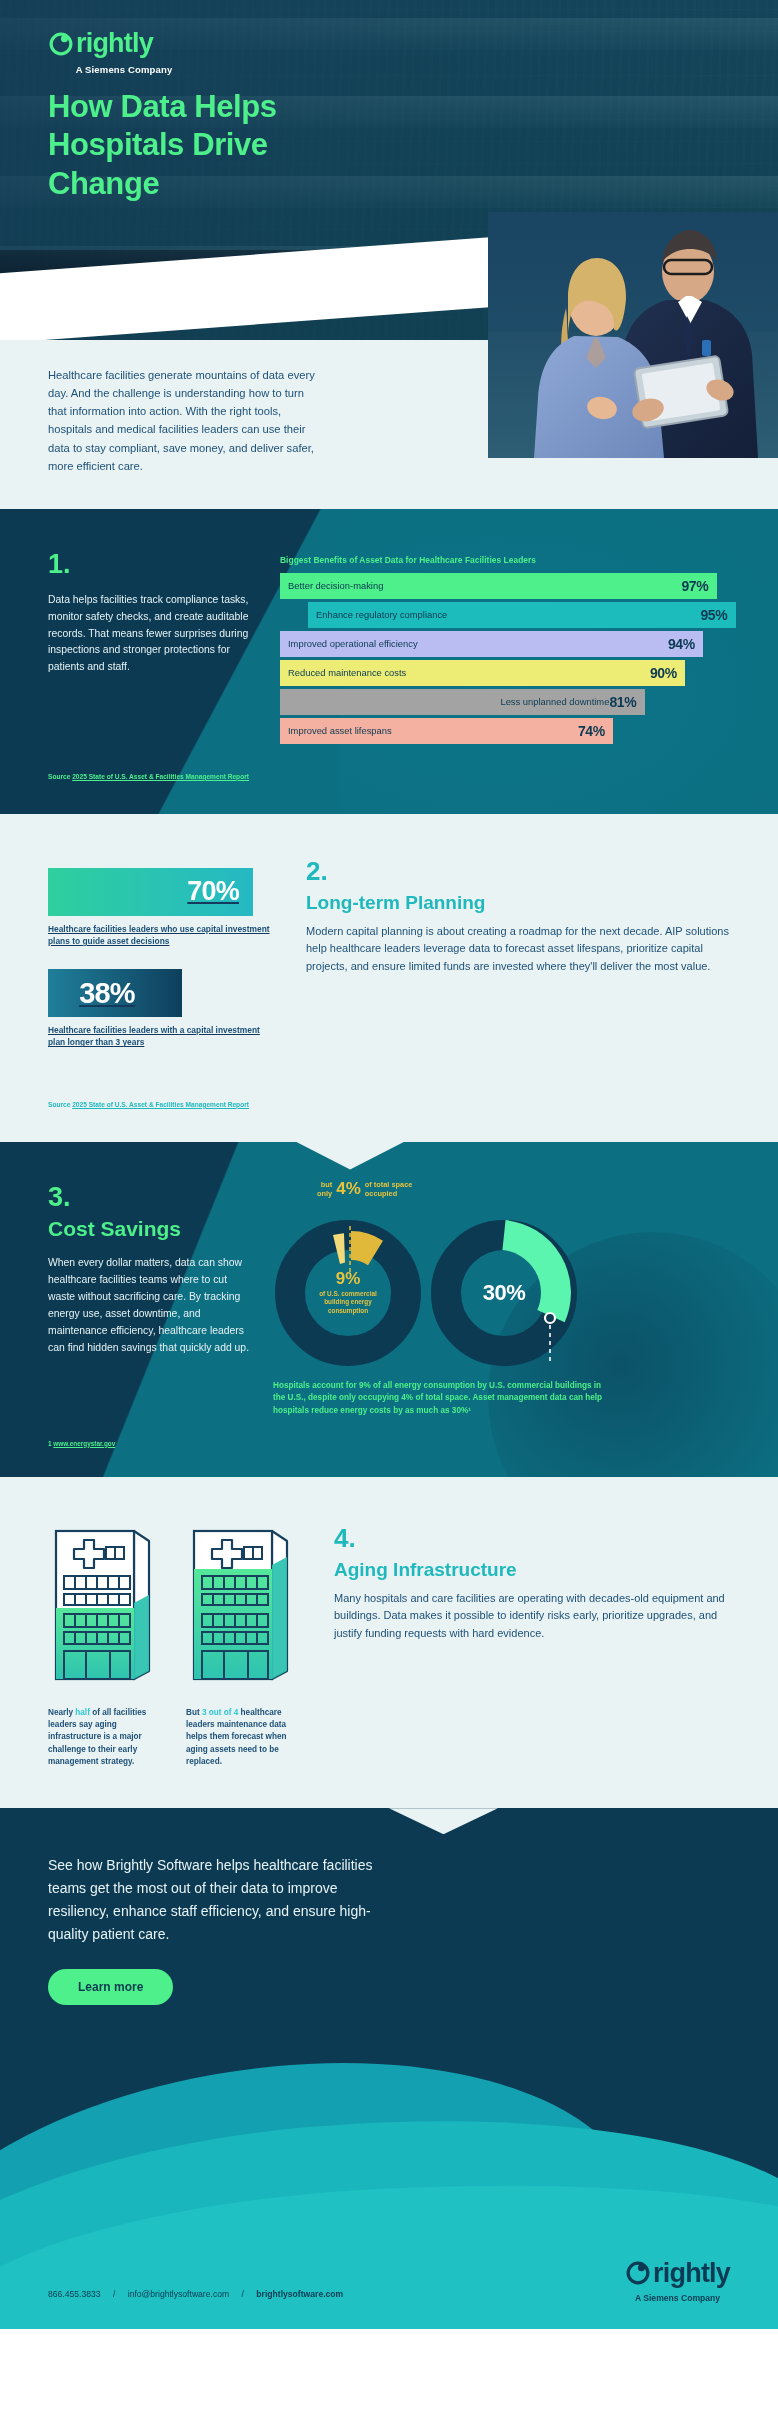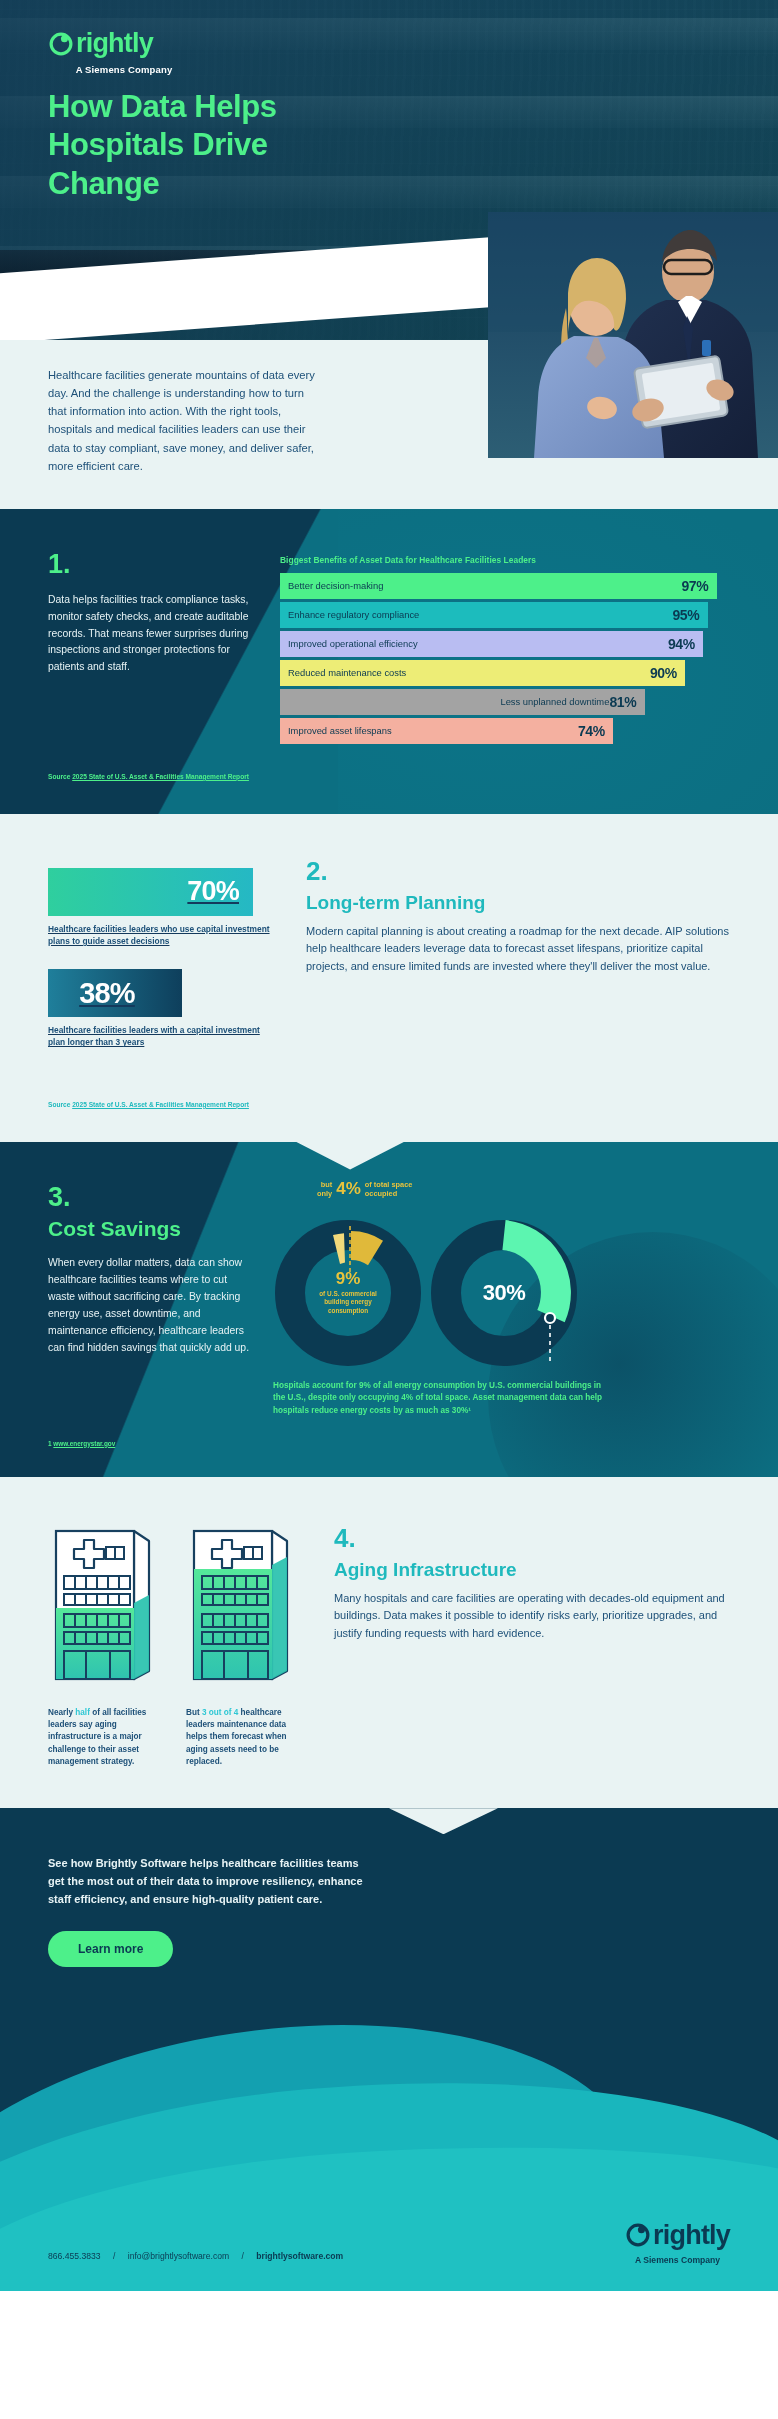--- a/index.html
+++ b/index.html
@@ -216,22 +216,22 @@
   
   .cta {
     position:relative; background:#0b3a52; padding:46px 48px 54px 48px; overflow:hidden;
   }
   .cta-notch {
     position:absolute; left:0; right:0; top:0; height:26px; z-index:2;
     background:#e9f3f3;
     clip-path: polygon(0 0, 100% 0, 100% 0, 64% 0, 57% 100%, 50% 0);
   }
   .cta p {
-    position:relative; z-index:3; font-size:11px; line-height:1.65;
-    color:#e7f3f5; font-weight:700; max-width:330px;
+    position:relative; z-index:3; font-size:14px; line-height:1.65;
+    color:#e7f3f5; font-weight:400; max-width:330px;
   }
   .cta-btn {
     position:relative; z-index:3; display:inline-block; margin-top:22px;
     background:#4df08a; color:#0b3a52; font-size:12px; font-weight:600;
     padding:11px 30px; border-radius:22px; border:none; cursor:pointer;
     font-family:"Liberation Sans", sans-serif;
   }
 
   
   .footer {
@@ -351,21 +351,21 @@
         <div class="sec-body-light">Data helps facilities track compliance tasks, monitor safety checks, and create auditable records. That means fewer surprises during inspections and stronger protections for patients and staff.</div>
       </div>
 
       <div class="chart-col">
         <div class="chart-heading">Biggest Benefits of Asset Data for Healthcare Facilities Leaders</div>
         <div id="bars1">
             <div class="bar-row" style="background: rgb(77, 240, 138); width: 97%;">
               <span class="bar-label">Better decision-making</span>
               <span class="bar-val">97%</span>
             </div>
-            <div class="bar-row" style="background: rgb(28, 188, 189); width: 95%;">
+            <div class="bar-row" style="background: rgb(28, 188, 189); width: 95%; margin-left: 28px;">
               <span class="bar-label">Enhance regulatory compliance</span>
               <span class="bar-val">95%</span>
             </div>
             <div class="bar-row" style="background: rgb(185, 189, 242); width: 94%; justify-content: flex-end;">
               <span class="bar-label">Improved operational efficiency</span>
               <span class="bar-val">94%</span>
             </div>
             <div class="bar-row" style="background: rgb(237, 237, 118); width: 90%;">
               <span class="bar-label">Reduced maintenance costs</span>
               <span class="bar-val">90%</span>
@@ -521,21 +521,21 @@
                 <rect x="38" y="111" width="11" height="12"></rect>
                 <rect x="49" y="111" width="11" height="12"></rect>
                 <rect x="60" y="111" width="11" height="12"></rect>
                 <rect x="71" y="111" width="11" height="12"></rect>
               <rect x="16" y="130" width="22" height="28"></rect>
                 <rect x="38" y="130" width="24" height="28"></rect>
                 <rect x="62" y="130" width="20" height="28"></rect>
             </g>
           </svg>
           <div class="bldg-cap">
-            <span>Nearly </span><span class="hl">half</span><span> of all facilities leaders say aging infrastructure is a major challenge to their asset management strategy.</span>
+            <span>Nearly </span><span class="hl">half</span><span> of all facilities leaders say aging infrastructure is a major challenge to their early management strategy.</span>
           </div>
         </div>
 
         <div class="bldg-item">
           <svg viewBox="0 0 110 170" width="110" height="170">
             <defs>
               <clipPath id="clipB">
                   <rect x="8" y="10" width="78" height="148"></rect>
                 </clipPath>
               <linearGradient id="fillB" x1="0" y1="1" x2="0" y2="0">

